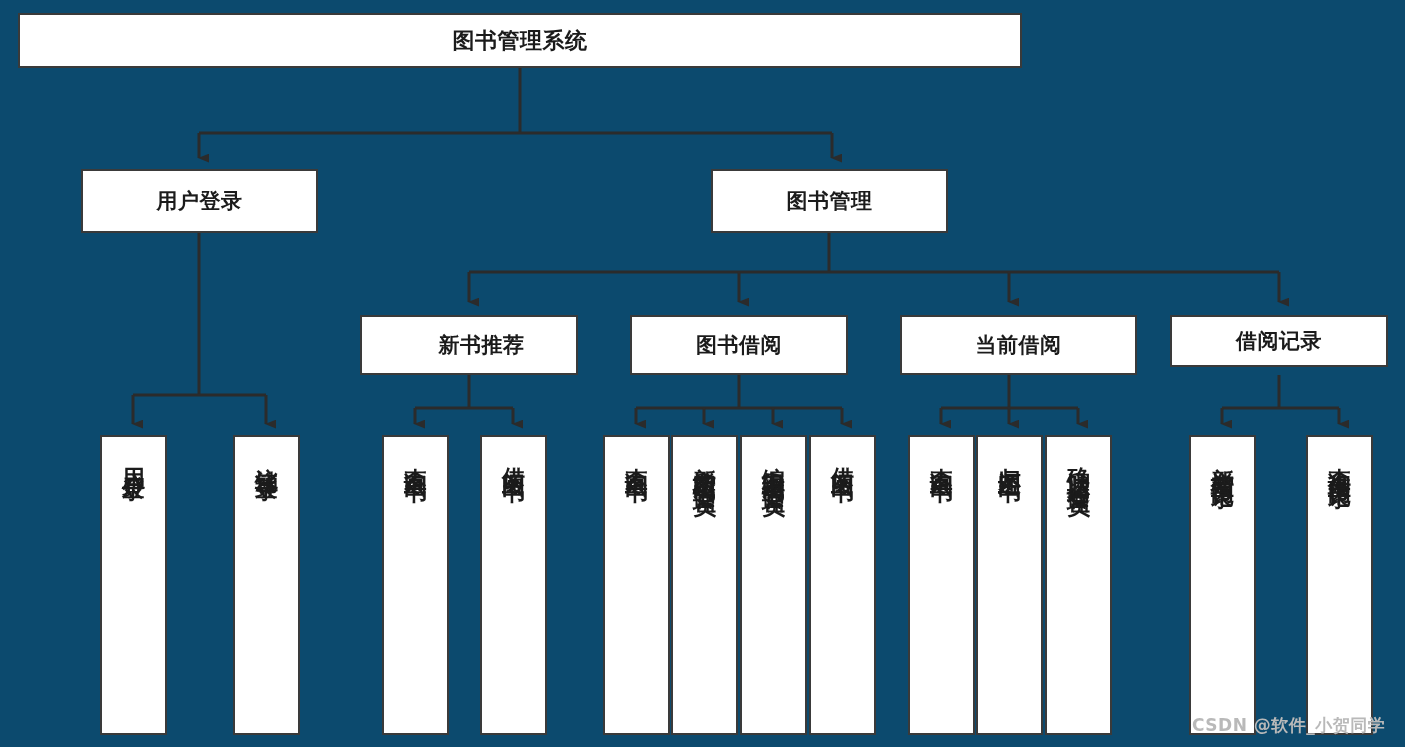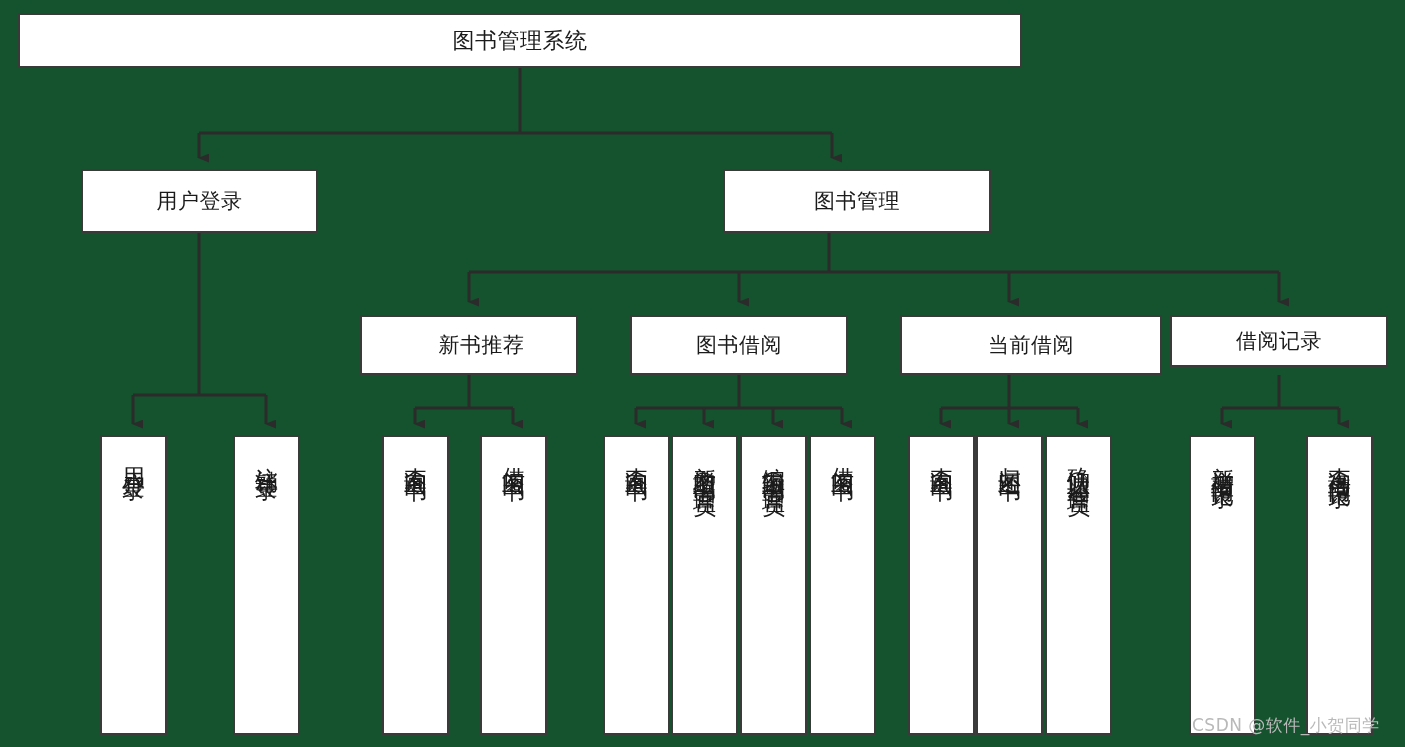--- a/index.html
+++ b/index.html
@@ -4,23 +4,24 @@
 <style>
   html, body {
     margin: 0;
     padding: 0;
     background: #ffffff;
   }
   #canvas {
     position: relative;
     width: 1405px;
     height: 747px;
-    background: #14532d;
+    background: #0c4a6e;
     font-family: "DejaVu Sans", "Liberation Sans", sans-serif;
     overflow: hidden;
+    font-weight: bold;
   }
   svg.edges {
     position: absolute;
     left: 0;
     top: 0;
     width: 1405px;
     height: 747px;
     pointer-events: none;
   }
   .node {
@@ -126,31 +127,31 @@
     </g>
   </svg>
 
   <div class="node horiz root" style="left:18px; top:13px; width:1004px; height:55px;">
     <span class="lbl">图书管理系统</span>
   </div>
 
   <div class="node horiz" style="left:81px; top:169px; width:237px; height:64px;">
     <span class="lbl">用户登录</span>
   </div>
-  <div class="node horiz" style="left:711px; top:169px; width:268px; height:64px;margin-left:12px;">
+  <div class="node horiz" style="left:711px; top:169px; width:237px; height:64px;">
     <span class="lbl">图书管理</span>
   </div>
 
   <div class="node horiz" style="left:360px; top:315px; width:218px; height:60px;padding-left:25px;">
     <span class="lbl">新书推荐</span>
   </div>
   <div class="node horiz" style="left:630px; top:315px; width:218px; height:60px;">
     <span class="lbl">图书借阅</span>
   </div>
-  <div class="node horiz" style="left:900px; top:315px; width:262px; height:60px;">
+  <div class="node horiz" style="left:900px; top:315px; width:237px; height:60px;">
     <span class="lbl">当前借阅</span>
   </div>
   <div class="node horiz" style="left:1170px; top:315px; width:218px; height:52px;">
     <span class="lbl">借阅记录</span>
   </div>
 
   <div class="node vert" style="left:100px; top:435px; width:67px; height:300px;">
     <span class="lbl">用户登录</span>
   </div>
   <div class="node vert" style="left:233px; top:435px; width:67px; height:300px;">

